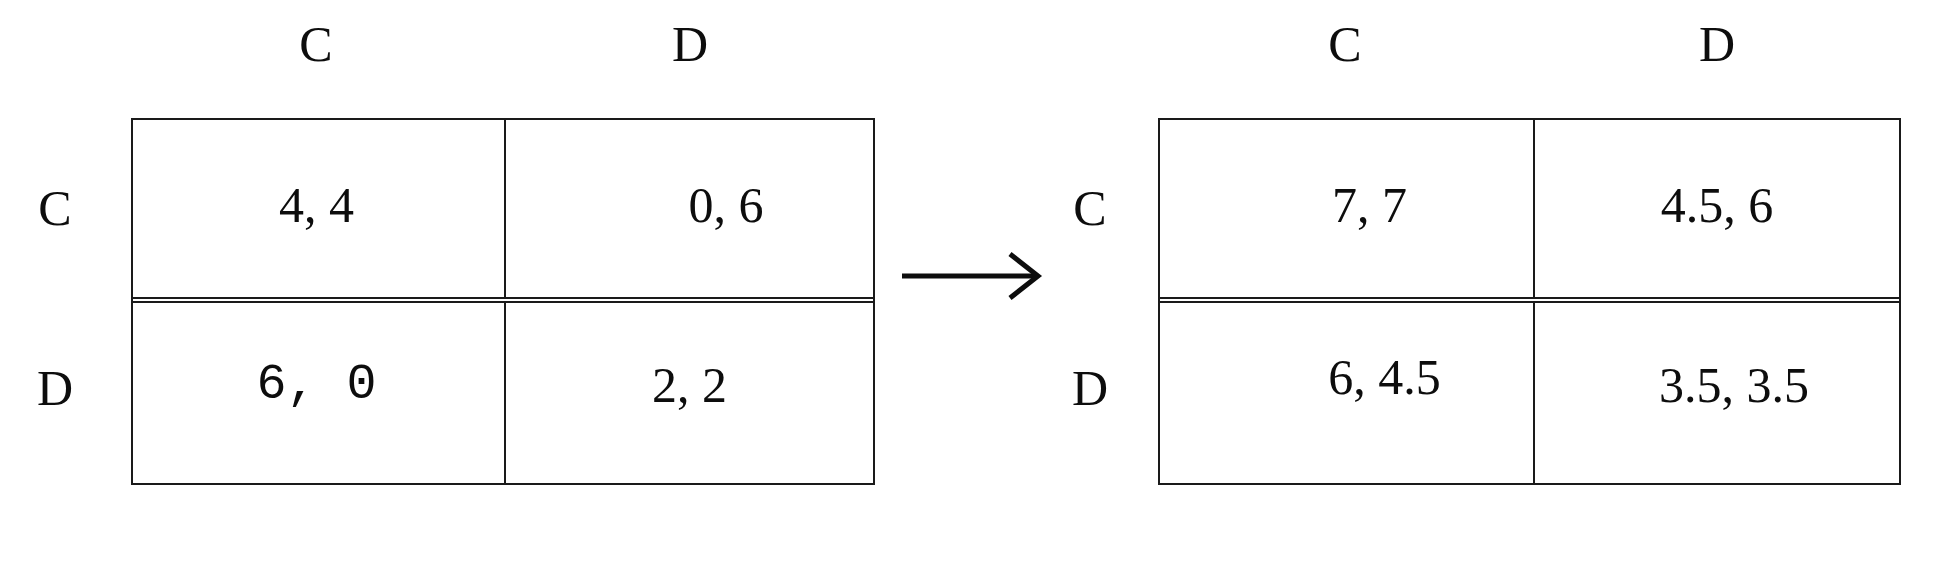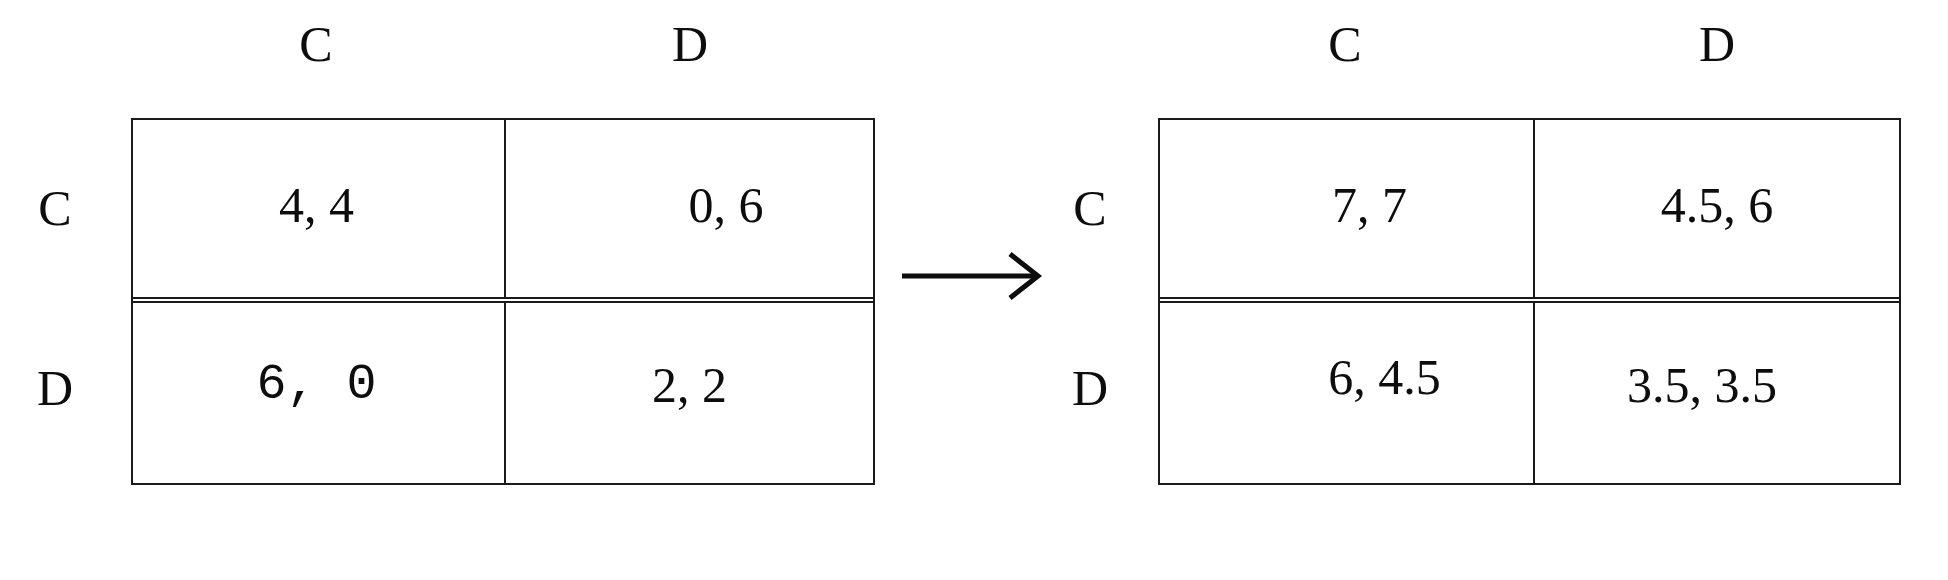--- a/index.html
+++ b/index.html
@@ -130,16 +130,16 @@
     <div class="row-label" style="left:25px; top:363px;">D</div>
 
     <div class="grid" style="left:128px; width:743px;">
       <div class="grid-col-divider" style="left:373px;"></div>
       <div class="grid-row-divider" style="top:177px;"></div>
     </div>
 
     <div class="cell" style="left:128px; width:373px; top:180px;padding-left:25px;">7, 7</div>
     <div class="cell" style="left:503px; width:368px; top:180px;">4.5, 6</div>
     <div class="cell" style="left:128px; width:373px; top:352px;margin-left:40px;">6, 4.5</div>
-    <div class="cell" style="left:491px; width:320px; top:360px;padding-left:21px;">3.5, 3.5</div>
+    <div class="cell" style="left:523px; width:320px; top:360px;padding-left:21px;">3.5, 3.5</div>
   </div>
 
 </div>
 
 </body></html>

